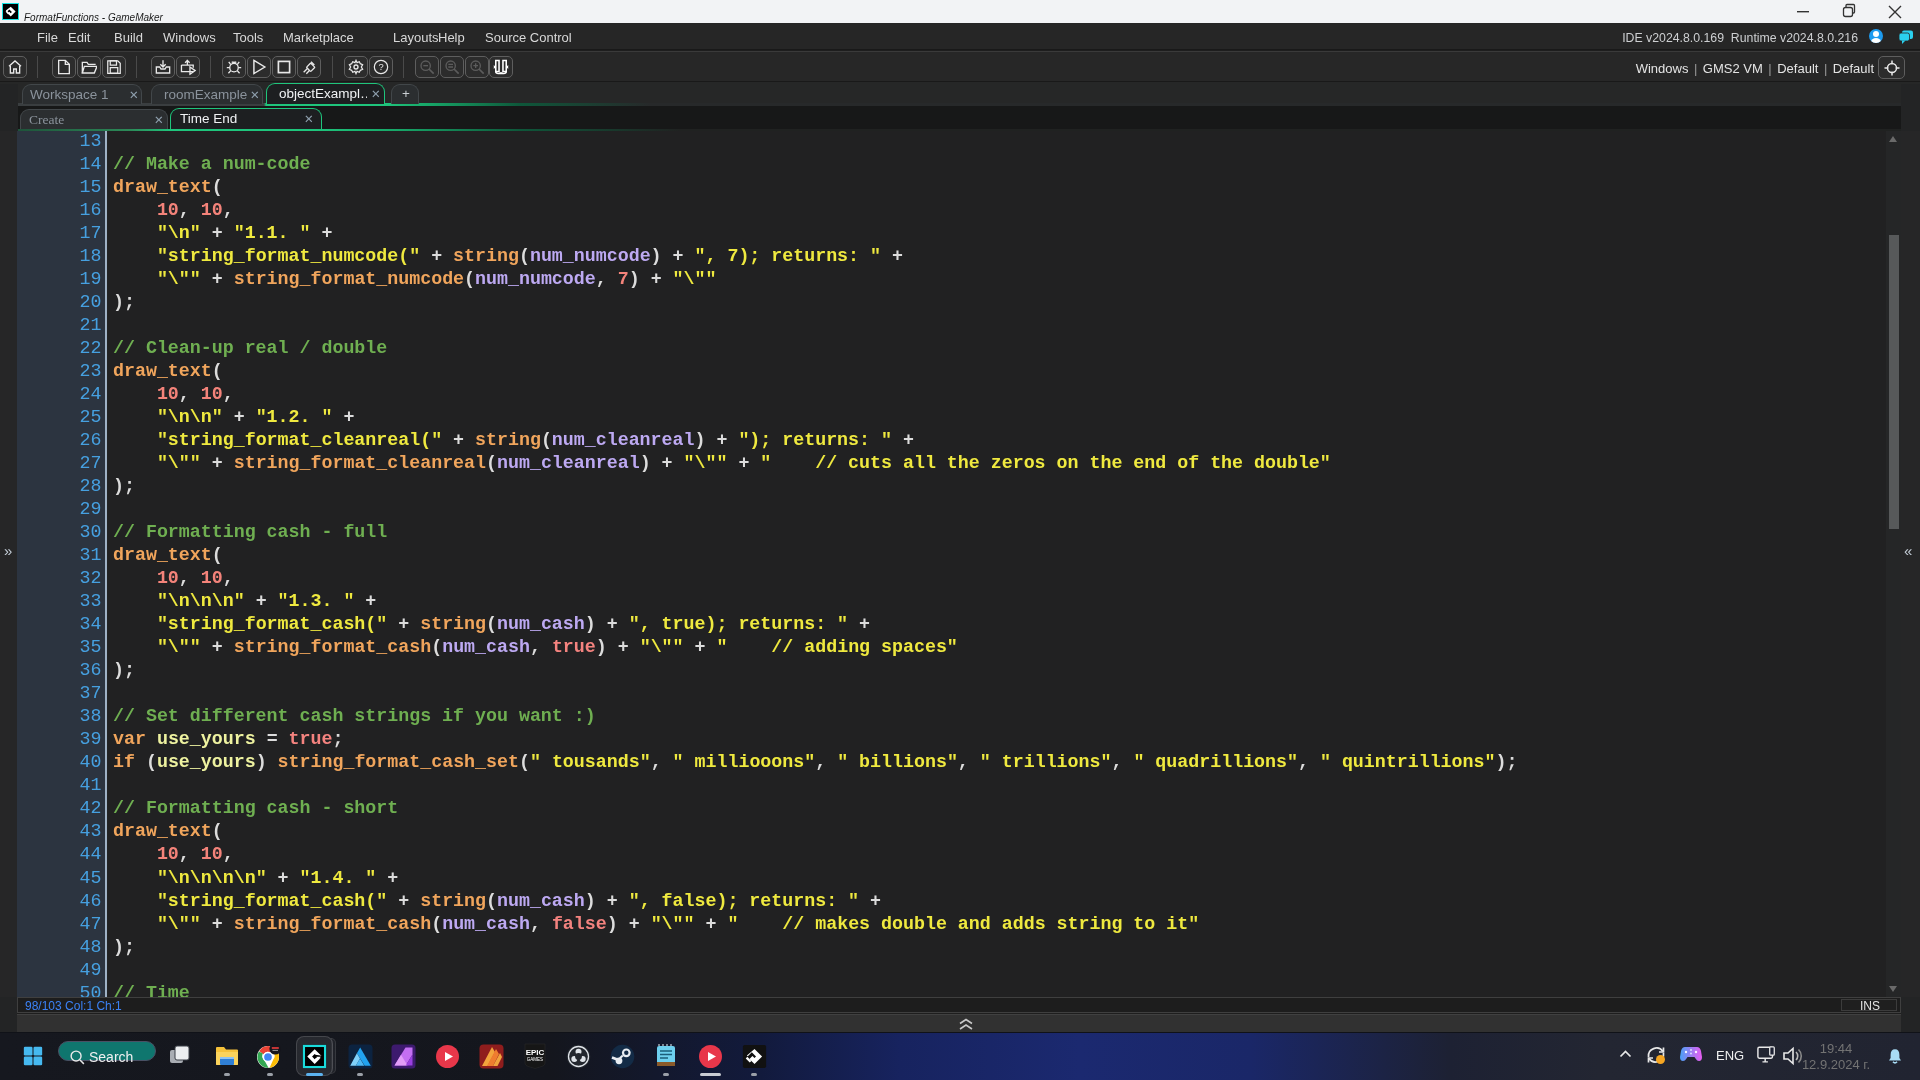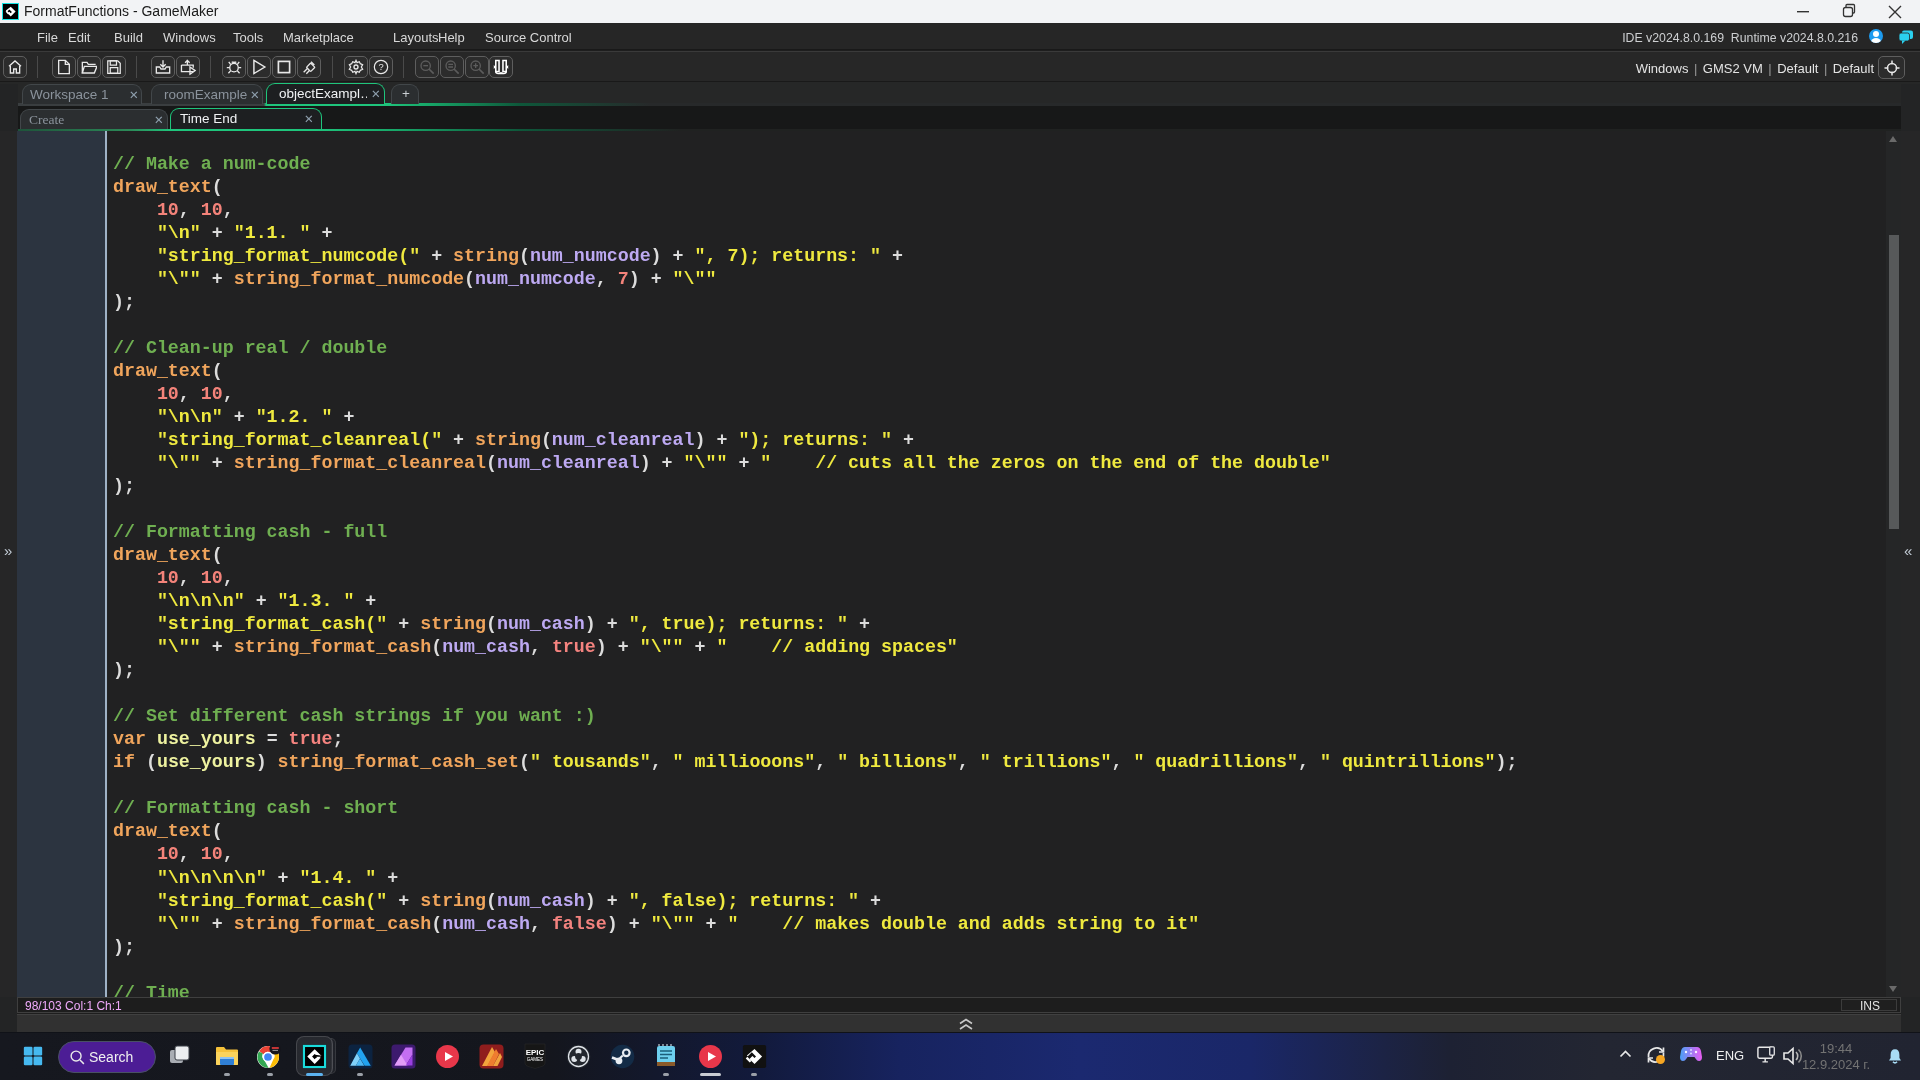--- a/index.html
+++ b/index.html
@@ -3,21 +3,21 @@
 <style>
 * { margin:0; padding:0; box-sizing:border-box; }
 html,body { width:1920px; height:1080px; overflow:hidden; background:#1e1e1e;
   font-family:"Liberation Sans", sans-serif; }
 
 
 #titlebar { position:absolute; left:0; top:0; width:1920px; height:23px; background:#f2f3f5; }
 #gmicon { position:absolute; left:2px; top:3px; width:16.5px; height:16.5px; background:#000;
   border:1.8px solid #17e2e2; }
 #gmicon svg { position:absolute; left:1px; top:1px; }
-#titletext { position:absolute; left:24px; top:3px; font-size:14px; color:#1a1a1a; }
+#titletext { position:absolute; left:24px; top:12px; font-size:10px; color:#1a1a1a;font-style:italic; }
 .winbtn { position:absolute; top:0px; height:23px; color:#222; text-align:center; }
 
 
 #menubar { position:absolute; left:0; top:23px; width:1920px; height:27px; background:#262626;
   border-bottom:1px solid #191919; }
 .menuitem { position:absolute; top:7px; font-size:13px; color:#d8d8d8; }
 #idever { position:absolute; top:8px; right:62px; font-size:12.3px; color:#cdcfd1; }
 #avatar { position:absolute; left:1869px; top:6px; width:14px; height:14px; border-radius:50%;
   background:#1d9bf0; overflow:hidden; }
 #avatar .head { position:absolute; left:4px; top:2.2px; width:6px; height:6px; border-radius:50%; background:#fff; }
@@ -68,31 +68,31 @@
 #code .l { color:#eef2a0; }
 #vscroll { position:absolute; left:1886px; top:0; width:15px; height:866px; background:#252627; }
 #vthumb { position:absolute; left:2.5px; top:104px; width:10px; height:294px; background:#57595a; }
 .sarrow { position:absolute; left:3px; width:0; height:0; border-left:4.5px solid transparent; border-right:4.5px solid transparent; }
 #rstrip { position:absolute; left:1901px; top:0; width:19px; height:866px; background:#262627; }
 #chevR { position:absolute; left:1904px; top:411px; color:#c3ccd6; font-size:15px; }
 
 
 #statusbar { position:absolute; left:17px; top:997px; width:1884px; height:16px; background:#1d1d1d;
   border:1px solid #3f3f3f; }
-#statustext { position:absolute; left:7px; top:1px; font-size:12px; color:#f0abfc; }
+#statustext { position:absolute; left:7px; top:1px; font-size:12px; color:#3b82f6; }
 #ins { position:absolute; right:20px; top:1px; font-size:12px; color:#e3e3e3; }
 #expandbar { position:absolute; left:17px; top:1014px; width:1884px; height:18px; background:#313131;
   border-top:1px solid #404040; }
 
 
 #taskbar { position:absolute; left:0; top:1032px; width:1920px; height:48px;
   border-top:1px solid #101218;
   background:linear-gradient(90deg,#16181f 0px,#14161d 550px,#121a3c 760px,#17235f 900px,#1b2970 1080px,#1a2768 1250px,#1d2133 1450px,#232632 1600px,#212431 1920px); }
 .tico { position:absolute; top:1044px; width:24px; height:24px; }
-#search { position:absolute; left:58px; top:1041px; width:98px; height:32px; background:#4c1d95;
+#search { position:absolute; left:58px; top:1041px; width:98px; height:20px; background:#0f766e;
   border:1px solid #495064; border-radius:16px; }
 #search .stext { position:absolute; left:30px; top:7px; font-size:14px; color:#f0f0f0; }
 #gmbtn { position:absolute; left:296px; top:1036px; width:37px; height:40px;
   background:rgba(255,255,255,0.08); border:1px solid rgba(255,255,255,0.14); border-radius:8px; }
 #gmbtn2 { position:absolute; left:331px; top:1038px; width:5px; height:36px;
   background:rgba(255,255,255,0.05); border:1px solid rgba(255,255,255,0.10); border-radius:0 6px 6px 0; border-left:none; }
 .dash { position:absolute; top:1073px; width:6px; height:3px; border-radius:2px; background:#9ba0a8; }
 .dashwide { position:absolute; top:1073px; height:3px; border-radius:2px; }
 #tray { position:absolute; left:1600px; top:1032px; height:48px; }
 .trayico { position:absolute; }
@@ -289,20 +289,58 @@
     </div>
 </div>
 
 <div style="position:absolute;left:0;top:84px;width:18px;height:47px;background:#232425;"></div>
 <div style="position:absolute;left:1901px;top:84px;width:19px;height:47px;background:#232425;"></div>
 
 <div id="editor">
   <div id="lstrip"></div>
   <div id="chevL">»</div>
   <div id="gutter"></div>
+  <div id="gutnums">13
+14
+15
+16
+17
+18
+19
+20
+21
+22
+23
+24
+25
+26
+27
+28
+29
+30
+31
+32
+33
+34
+35
+36
+37
+38
+39
+40
+41
+42
+43
+44
+45
+46
+47
+48
+49
+50</div>
   <div id="gutsep"></div>
   <div id="codearea">
       <div id="code">
 <span class="c">// Make a num-code</span>
 <span class="f">draw_text</span>(
     <span class="n">10</span>, <span class="n">10</span>,
     <span class="s">"\n"</span> + <span class="s">"1.1. "</span> +
     <span class="s">"string_format_numcode("</span> + <span class="f">string</span>(<span class="v">num_numcode</span>) + <span class="s">", 7); returns: "</span> +
     <span class="s">"\""</span> + <span class="f">string_format_numcode</span>(<span class="v">num_numcode</span>, <span class="n">7</span>) + <span class="s">"\""</span>
 );

